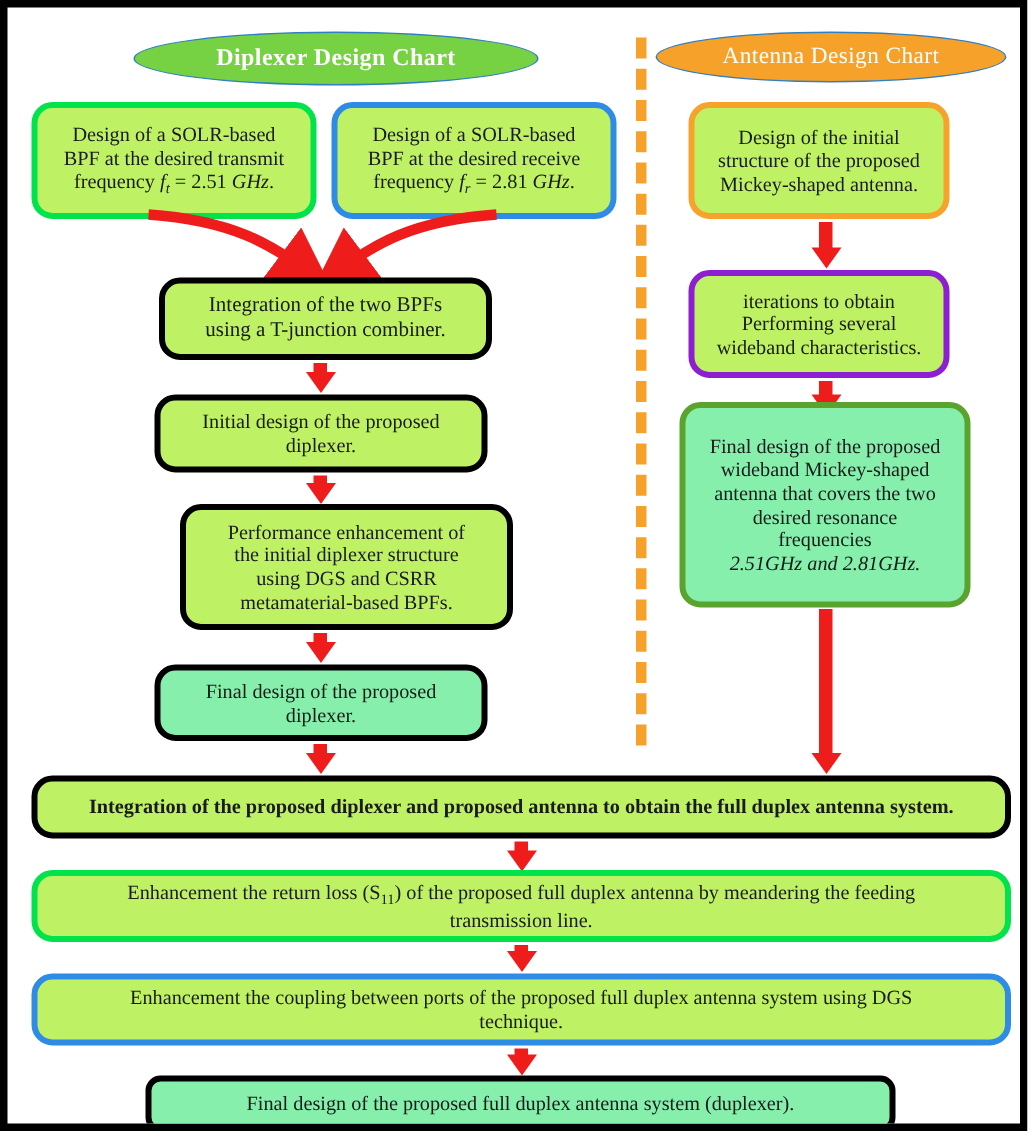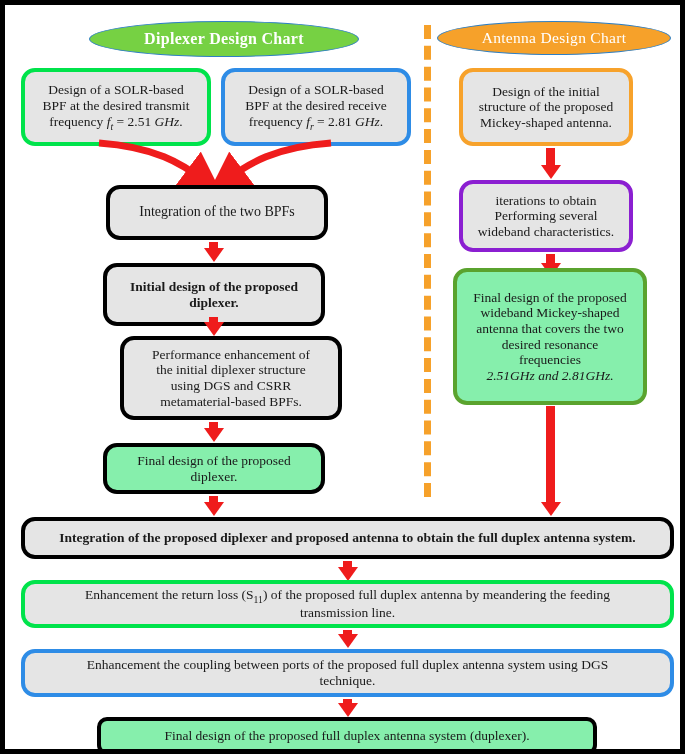--- a/index.html
+++ b/index.html
@@ -15,21 +15,21 @@
     background:#ffffff;
     overflow:hidden;
   }
   .node{
     position:absolute;
     box-sizing:border-box;
     display:flex;
     align-items:center;
     justify-content:center;
     text-align:center;
-    background:#e5e5e5;
+    background:#bef264;
     color:#1a1a1a;
     line-height:1.16;
     padding:4px 6px;
   }
   .node .txt{width:100%;}
 
   
   .b-black { border:4px solid #000000; border-radius:14px; }
   .b-green { border:4px solid #00e34b; border-radius:14px; }
   .b-blue  { border:4px solid #2e8ce6; border-radius:14px; }
@@ -157,26 +157,27 @@
       <div>frequencies</div>
       <div class="italic">2.51GHz and 2.81GHz.</div>
     </div>
   </div>
 
   <div class="arrow" style="left:541px;top:401px;height:97px;"></div>
 
   <div class="node b-black" style="left:101px;top:180px;width:222px;height:55px;font-size:14px;">
     <div class="txt">
       <div>Integration of the two BPFs</div>
+      <div>using a T-junction combiner.</div>
     </div>
   </div>
 
   <div class="arrow" style="left:204px;top:237px;height:7px;"></div>
 
-  <div class="node b-black" style="left:98px;top:258px;width:222px;height:63px;font-size:13.5px;font-weight:bold;">
+  <div class="node b-black" style="left:98px;top:258px;width:222px;height:52px;font-size:13.5px;">
     <div class="txt">
       <div>Initial design of the proposed</div>
       <div>diplexer.</div>
     </div>
   </div>
 
   <div class="arrow" style="left:204px;top:312px;height:6px;"></div>
 
   <div class="node b-black" style="left:115px;top:331px;width:222px;height:84px;font-size:13.5px;">
     <div class="txt">

